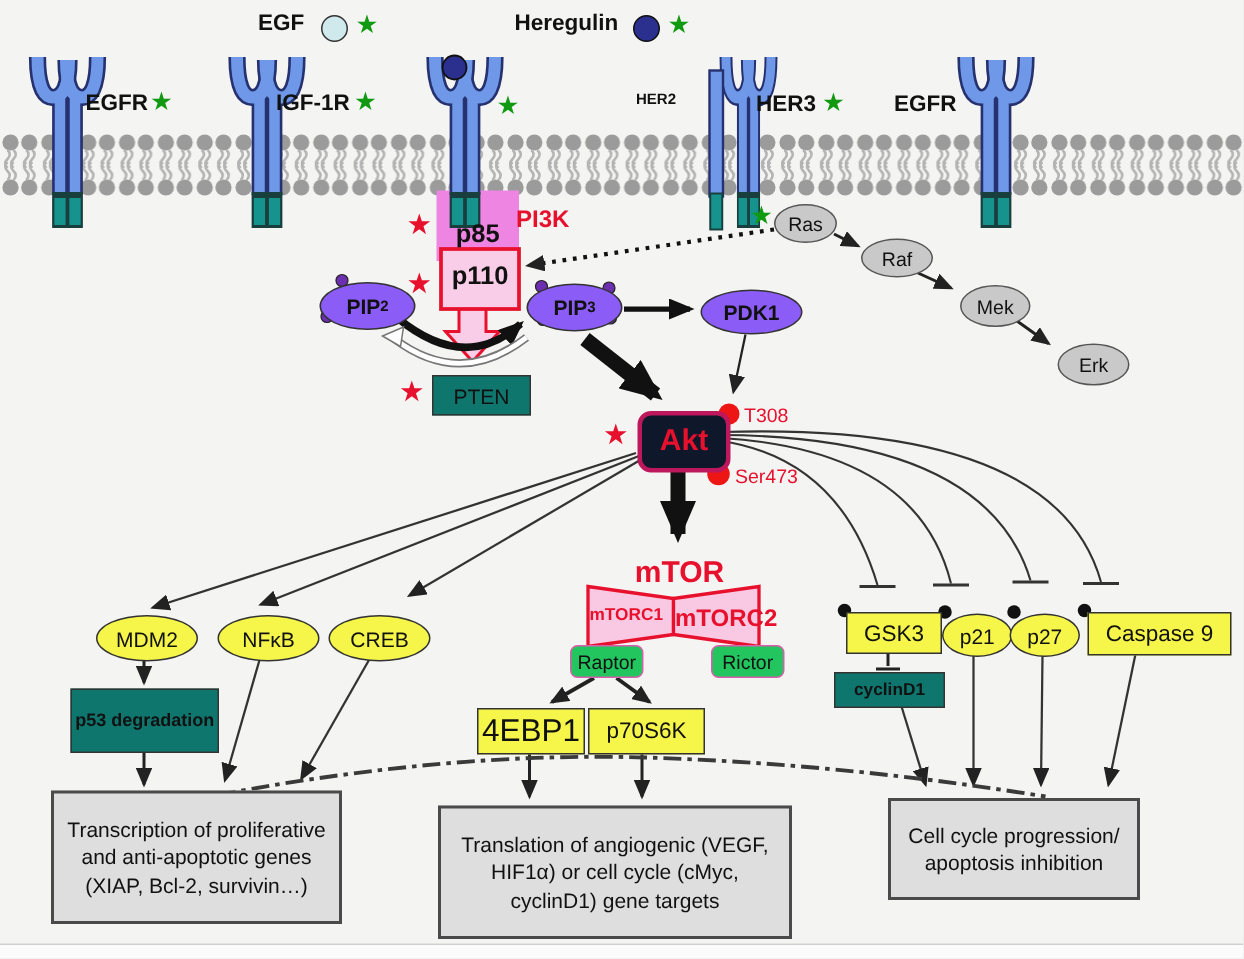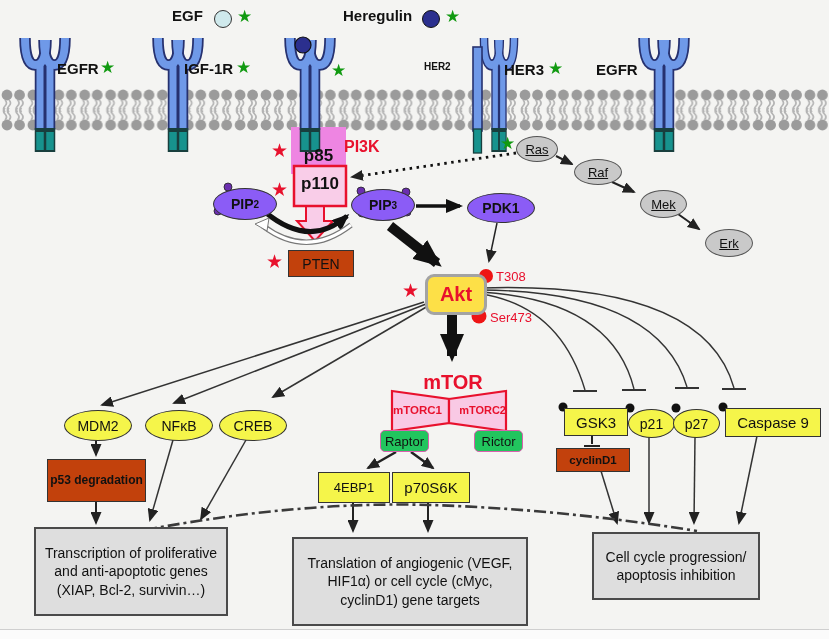--- a/index.html
+++ b/index.html
@@ -15,24 +15,24 @@
   .red{color:#e8112d;}
   .star-g{color:#119a11;font-size:17px;line-height:1;z-index:3;}
   .star-r{color:#e8112d;font-size:19px;line-height:1;z-index:3;}
   .ell{
     position:absolute;z-index:2;border:1.6px solid #333;border-radius:50%;
     display:flex;align-items:center;justify-content:center;font-size:14px;
   }
   .box{
     position:absolute;z-index:2;border:1.6px solid #333;
     display:flex;align-items:center;justify-content:center;font-size:14px;
-    text-align:center;background:#c2410c;
+    text-align:center;background:#0f766e;
   }
   .lipidblue{background:#8b5cf6;font-weight:bold;}
-  .graynode{background:#c9c9c9;border-color:#555;text-decoration:underline;}
+  .graynode{background:#c9c9c9;border-color:#555;}
   .yellow{background:#f5f54a;}
   .outcome{
     background:#dedede;border:2px solid #4a4a4a;font-size:14px;line-height:1.3;
     padding:4px 6px;box-sizing:border-box;align-items:center;
   }
   .pinkbox{background:#22c55e;border:1.6px solid #d95fae;border-radius:5px;font-size:13px;}
   sub{font-size:10px;}
   #bottomstrip{position:absolute;left:0;top:629px;width:829px;height:10px;
     background:#fbfbfb;border-top:1px solid #cfcfcf;z-index:4;}
 </style>
@@ -190,37 +190,37 @@
   <div class="lbl star-r" style="left:266px;top:252px">★</div>
 
   <div class="ell lipidblue" style="left:467px;top:193px;width:66px;height:28px">PDK1</div>
 
   <div class="lbl star-g" style="left:500px;top:135px">★</div>
   <div class="ell graynode" style="left:516px;top:136px;width:40px;height:24px;font-size:13px">Ras</div>
   <div class="ell graynode" style="left:574px;top:159px;width:46px;height:24px;font-size:13px">Raf</div>
   <div class="ell graynode" style="left:640px;top:190px;width:45px;height:26px;font-size:13px">Mek</div>
   <div class="ell graynode" style="left:705px;top:229px;width:46px;height:26px;font-size:13px">Erk</div>
 
-  <div class="box b red" style="left:425px;top:274px;width:56px;height:35px;background:#fde047;border:3px solid #a3a3a3;border-radius:9px;font-size:20px">Akt</div>
+  <div class="box b red" style="left:425px;top:274px;width:56px;height:35px;background:#0f172a;border:3px solid #be185d;border-radius:9px;font-size:20px">Akt</div>
   <div class="lbl star-r" style="left:402px;top:281px">★</div>
   <div class="lbl red" style="left:496px;top:269px;font-size:13px">T308</div>
   <div class="lbl red" style="left:490px;top:310px;font-size:13px">Ser473</div>
 
   <div class="lbl b red" style="left:410px;top:371px;width:86px;text-align:center;font-size:20px">mTOR</div>
   <div class="lbl b red" style="left:393px;top:404px;width:56px;text-align:left;font-size:11.5px">mTORC1</div>
-  <div class="lbl b red" style="left:450px;top:404px;width:56px;text-align:right;font-size:11px">mTORC2</div>
+  <div class="lbl b red" style="left:450px;top:404px;width:56px;text-align:right;font-size:16px">mTORC2</div>
   <div class="box pinkbox" style="left:380px;top:430px;width:47px;height:20px">Raptor</div>
   <div class="box pinkbox" style="left:474px;top:430px;width:47px;height:20px">Rictor</div>
 
   <div class="ell yellow" style="left:64px;top:410px;width:66px;height:29px">MDM2</div>
   <div class="ell yellow" style="left:145px;top:410px;width:66px;height:29px">NFκB</div>
   <div class="ell yellow" style="left:219px;top:410px;width:66px;height:29px">CREB</div>
   <div class="box b" style="left:47px;top:459px;width:97px;height:41px;font-size:12px;line-height:1.25">p53 degradation</div>
 
-  <div class="box yellow" style="left:318px;top:472px;width:70px;height:29px;font-size:13px">4EBP1</div>
+  <div class="box yellow" style="left:318px;top:472px;width:70px;height:29px;font-size:21px">4EBP1</div>
   <div class="box yellow" style="left:392px;top:472px;width:76px;height:29px;font-size:15px">p70S6K</div>
 
   <div class="box yellow" style="left:564px;top:408px;width:62px;height:26px;font-size:15px">GSK3</div>
   <div class="ell yellow" style="left:628px;top:409px;width:45px;height:27px">p21</div>
   <div class="ell yellow" style="left:673px;top:409px;width:45px;height:27px">p27</div>
   <div class="box yellow" style="left:725px;top:408px;width:94px;height:27px;font-size:15px">Caspase 9</div>
   <div class="box b" style="left:556px;top:448px;width:72px;height:22px;font-size:11.5px">cyclinD1</div>
 
   <div class="box outcome" style="left:34px;top:527px;width:194px;height:89px">Transcription of proliferative and anti-apoptotic genes (XIAP, Bcl-2, survivin…)</div>
   <div class="box outcome" style="left:292px;top:537px;width:236px;height:89px">Translation of angiogenic (VEGF, HIF1α) or cell cycle (cMyc, cyclinD1) gene targets</div>

